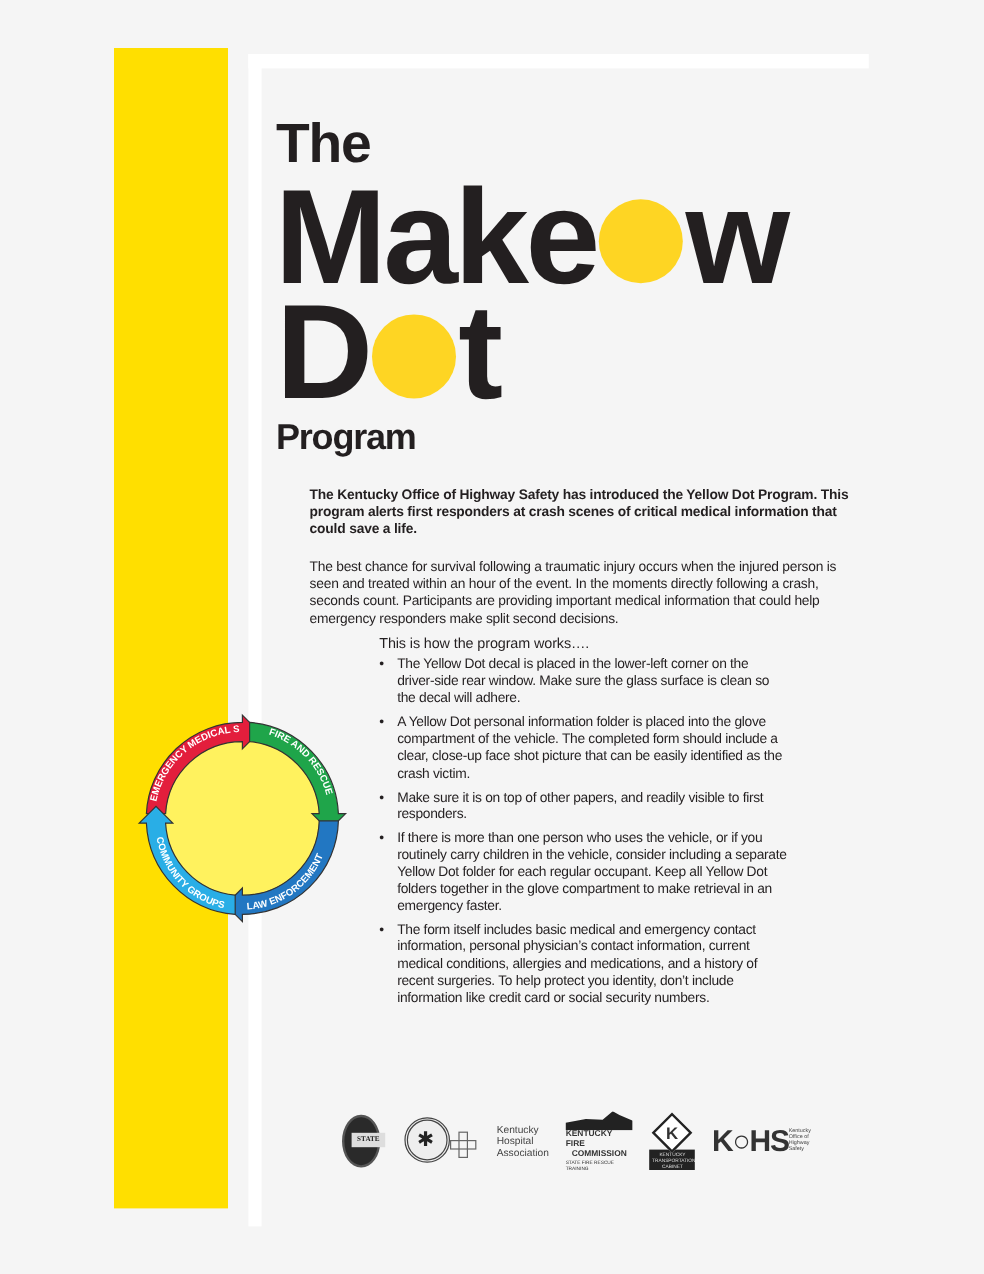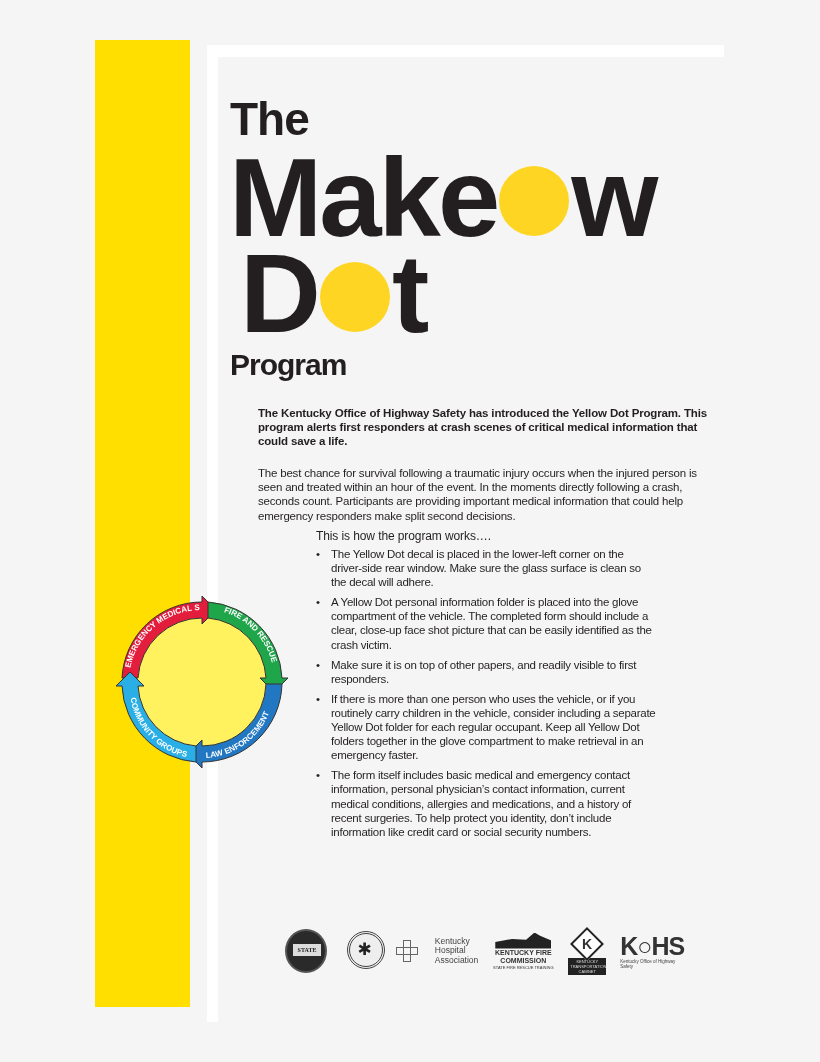--- a/index.html
+++ b/index.html
@@ -8,21 +8,21 @@
     background:#f5f5f5;
     font-family:"Liberation Sans", sans-serif;
     color:#231f20;
   }
   .yellow-bar { position:absolute; left:95px; top:40px; width:95px; height:967px; background:#ffdf00; }
   .frame-top { position:absolute; left:207px; top:45px; width:517px; height:12px; background:#ffffff; }
   .frame-left { position:absolute; left:207px; top:45px; width:11px; height:977px; background:#ffffff; }
 
   .title-the { position:absolute; left:230px; top:96px; font-size:46px; font-weight:bold; letter-spacing:-1px; line-height:1; }
   .title-yellow { position:absolute; left:229px; top:142px; font-size:112px; font-weight:bold; letter-spacing:-3px; line-height:1; }
-  .title-dot { position:absolute; left:240px; top:238px; font-size:112px; font-weight:bold; letter-spacing:-3px; line-height:1; }
+  .title-dot { position:absolute; left:230px; top:238px; font-size:112px; font-weight:bold; letter-spacing:-3px; line-height:1; }
   .title-program { position:absolute; left:230px; top:350px; font-size:30px; font-weight:bold; letter-spacing:-1px; line-height:1; }
   .title-yellow .dot, .title-dot .dot {
     display:inline-block; width:70px; height:70px; border-radius:50%;
     background:#fed523; vertical-align:baseline; margin:0 2px;
   }
 
   .text { position:absolute; left:258px; width:450px; font-size:11.5px; line-height:14.2px; font-family:"Liberation Sans Narrow","Liberation Sans", sans-serif; }
   .text p { margin:0 0 6px 0; }
   .lead { top:406px; font-weight:bold; letter-spacing:-0.15px; }
   .body1 { top:466px; letter-spacing:-0.2px; }
@@ -34,35 +34,35 @@
 
   .cycle { position:absolute; left:108px; top:590px; width:188px; height:184px; }
 
   .logos { position:absolute; left:285px; top:927px; width:400px; height:48px; display:flex; align-items:center; gap:14px; }
   .logo { display:flex; align-items:center; justify-content:center; color:#333; }
   .ksp { width:40px; height:40px; border-radius:50%; background:#2a2a2a; border:2px solid #555; position:relative; }
   .ksp .inner { position:absolute; left:6px; top:13px; width:28px; height:12px; background:#ddd; color:#222; font-size:6px; font-weight:bold; text-align:center; line-height:12px; font-family:"Liberation Serif", serif; }
   .ems { width:44px; height:40px; position:relative; }
   .ems .ring { position:absolute; left:6px; top:0; width:38px; height:38px; border-radius:50%; border:3px double #444; box-sizing:border-box; background:#eee; }
   .ems .star { position:absolute; left:17px; top:10px; font-size:17px; color:#222; line-height:1; }
-  .kha { gap:17px; }
+  .kha { gap:17px;align-items:flex-end; }
   .kha .cross { width:22px; height:22px; position:relative; }
   .kha .cross::before { content:""; position:absolute; left:7px; top:0; width:8px; height:22px; border:1.5px solid #666; box-sizing:border-box; }
   .kha .cross::after { content:""; position:absolute; left:0; top:7px; width:22px; height:8px; border:1.5px solid #666; box-sizing:border-box; }
   .kha .name { font-size:8.5px; line-height:9.5px; color:#444; }
   .kfc { flex-direction:column; width:66px; }
   .kfc .shape { width:56px; height:16px; background:#222; clip-path:polygon(0 60%,30% 40%,55% 45%,70% 0,80% 20%,100% 50%,100% 100%,0 100%); }
   .kfc .l1 { font-size:7px; font-weight:bold; line-height:8px; }
   .kfc .l2 { font-size:7px; font-weight:bold; line-height:8px; }
   .kfc .l3 { font-size:4px; line-height:5px; }
   .ktc { flex-direction:column; width:38px; }
   .ktc .diamond { width:20px; height:20px; border:2px solid #222; transform:rotate(45deg); display:flex; align-items:center; justify-content:center; margin:4px 0 2px 0; background:#fff; }
   .ktc .diamond span { transform:rotate(-45deg); font-weight:bold; font-size:14px; }
   .ktc .plate { background:#222; color:#ddd; font-size:4px; line-height:5px; text-align:center; padding:1px 2px; width:34px; }
-  .kohs { flex-direction:column; align-items:flex-start; }
+  .kohs { flex-direction:row; align-items:flex-start; }
   .kohs .mark { font-size:25px; font-weight:bold; letter-spacing:-1px; line-height:1; }
   .kohs .sub { font-size:4.5px; color:#444; }
 </style>
 </head>
 <body>
 
 <div class="yellow-bar"></div>
 <div class="frame-top"></div>
 <div class="frame-left"></div>
 

